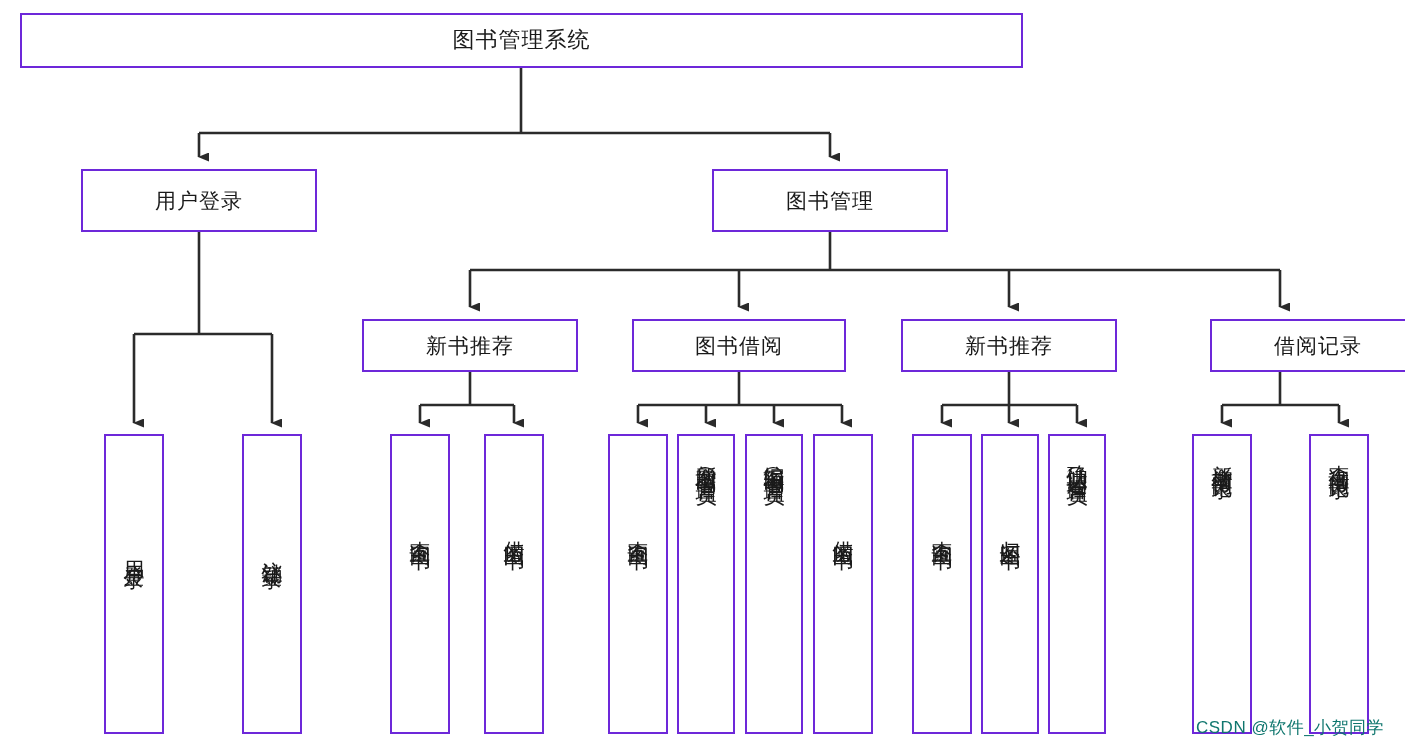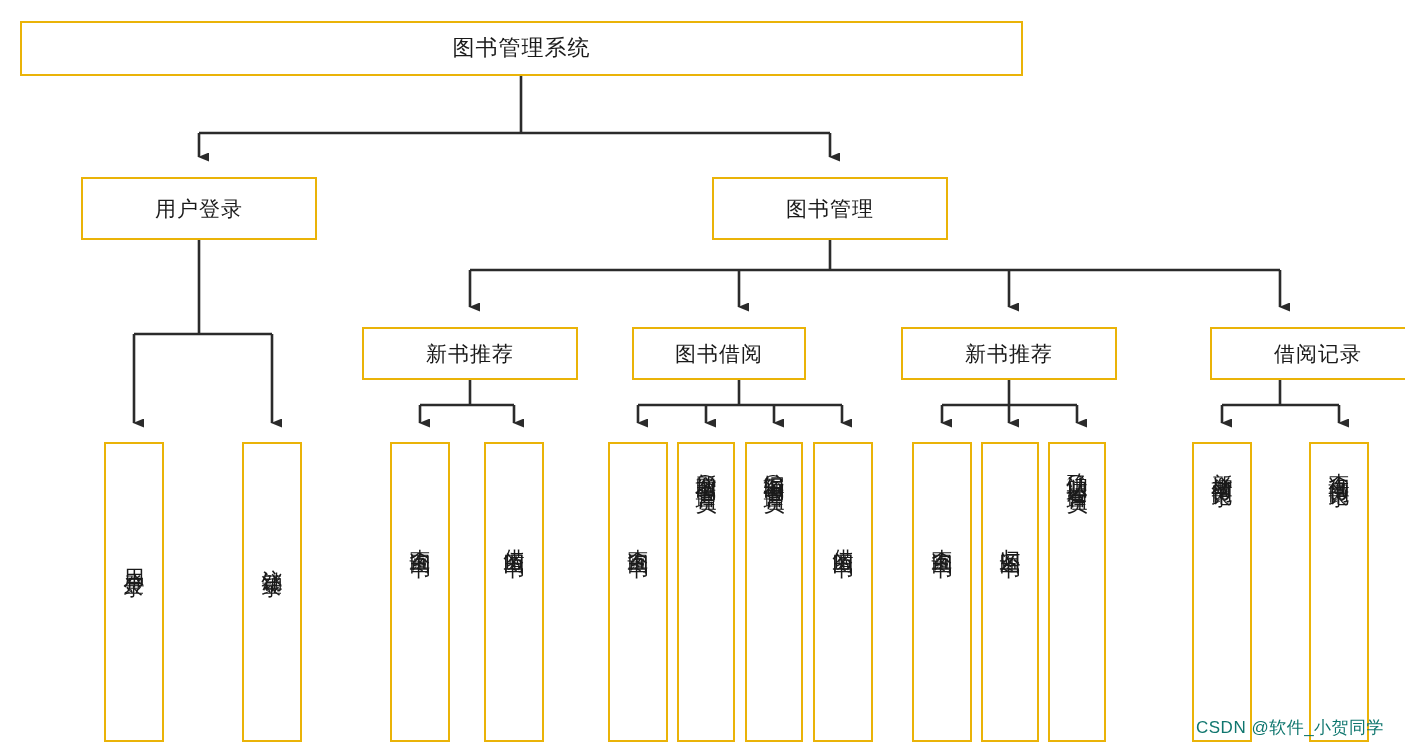--- a/index.html
+++ b/index.html
@@ -23,26 +23,25 @@
     position: absolute;
     left: 0;
     top: 0;
     width: 1405px;
     height: 747px;
   }
   .node {
     position: absolute;
     box-sizing: border-box;
     background: #ffffff;
-    border: 2px solid #eab308;
+    border: 2px solid #6d28d9;
     display: flex;
     align-items: center;
     justify-content: center;
     color: #1a1a1a;
-    margin-top: 8px;
   }
   .node-h {
     font-size: 21px;
     letter-spacing: 1px;
     line-height: 1.2;
   }
   .node-root {
     font-size: 22px;
   }
   .node-v {
@@ -121,21 +120,21 @@
       <path d="M1339,405 L1339,423" marker-end="url(#arrow)"></path>
     </g>
   </svg>
 
   <div class="node node-h node-root" style="left:20px; top:13px; width:1003px; height:55px;">图书管理系统</div>
 
   <div class="node node-h" style="left:81px; top:169px; width:236px; height:63px;">用户登录</div>
   <div class="node node-h" style="left:362px; top:319px; width:216px; height:53px;">新书推荐</div>
 
   <div class="node node-h" style="left:712px; top:169px; width:236px; height:63px;">图书管理</div>
-  <div class="node node-h" style="left:632px; top:319px; width:174px; height:53px;">图书借阅</div>
+  <div class="node node-h" style="left:632px; top:319px; width:214px; height:53px;">图书借阅</div>
   <div class="node node-h" style="left:901px; top:319px; width:216px; height:53px;">新书推荐</div>
   <div class="node node-h" style="left:1210px; top:319px; width:216px; height:53px;">借阅记录</div>
 
   <div class="node node-v pad-big" style="left:104px; top:434px; width:60px; height:300px;">用户登录</div>
   <div class="node node-v pad-big" style="left:242px; top:434px; width:60px; height:300px;">注销登录</div>
 
   <div class="node node-v pad-mid" style="left:390px; top:434px; width:60px; height:300px;">查询图书</div>
   <div class="node node-v pad-mid" style="left:484px; top:434px; width:60px; height:300px;">借阅图书</div>
 
   <div class="node node-v pad-mid" style="left:608px; top:434px; width:60px; height:300px;">查询图书</div>

